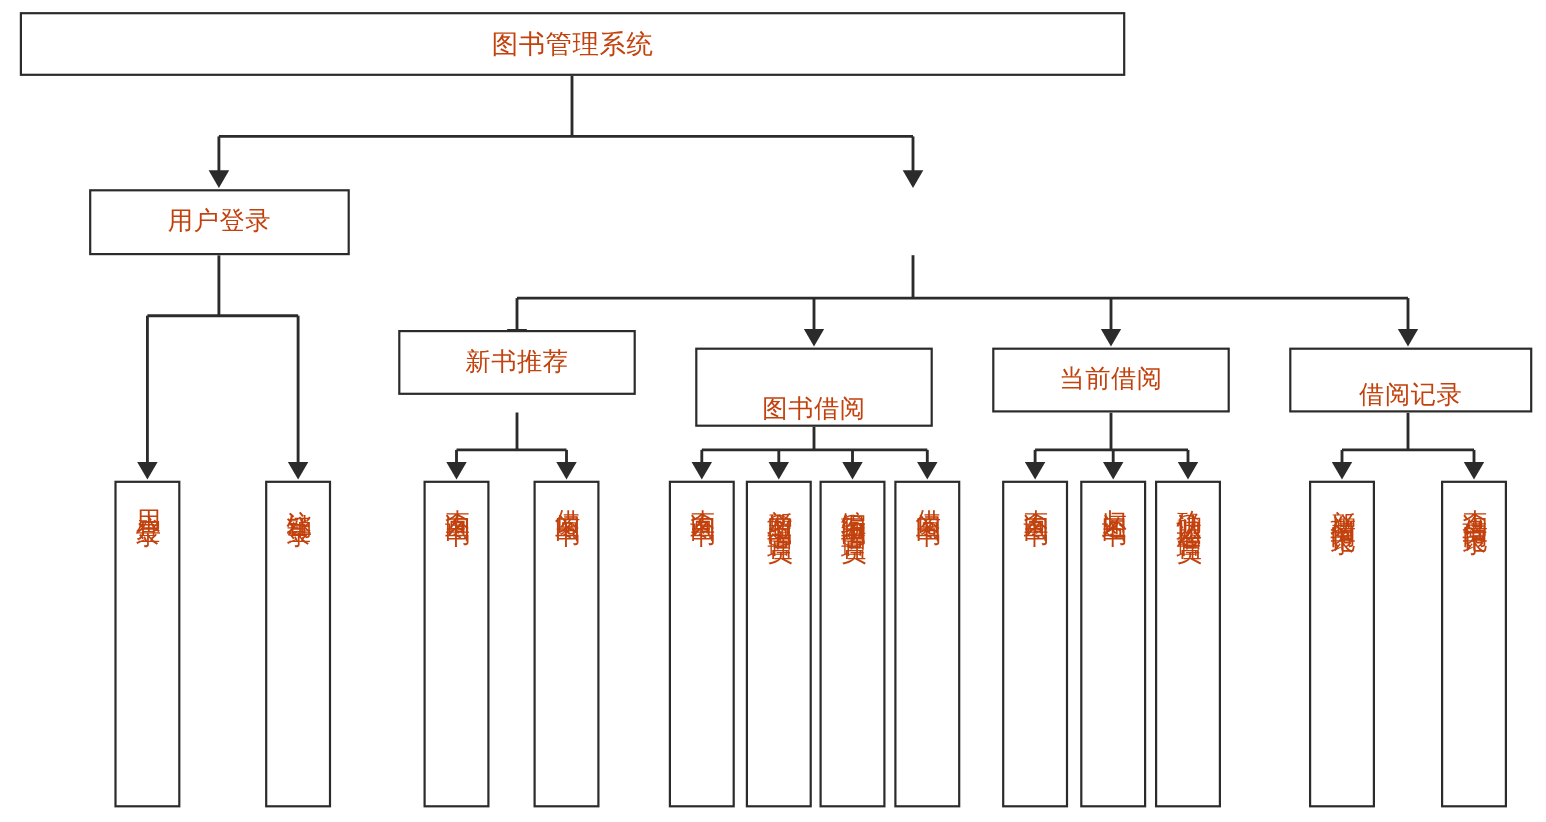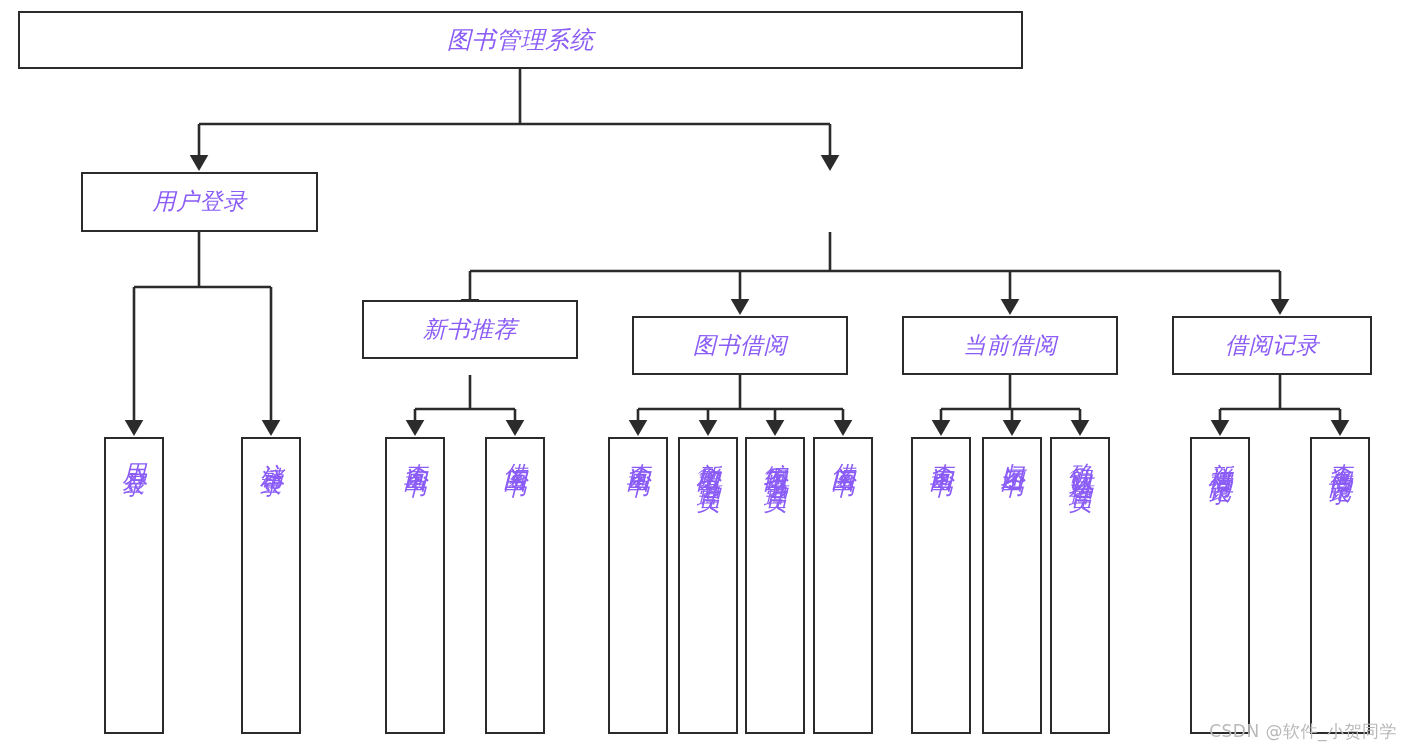--- a/index.html
+++ b/index.html
@@ -26,22 +26,21 @@
     pointer-events: none;
   }
   .node {
     position: absolute;
     box-sizing: border-box;
     background: #ffffff;
     border: 2px solid #2b2b2b;
     display: flex;
     align-items: center;
     justify-content: center;
-    color: #8b5cf6;
-    font-style: italic;
+    color: #c2410c;
   }
   .node .lbl {
     display: block;
     text-align: center;
     line-height: 1.18;
     white-space: nowrap;
   }
   
   .node.horiz .lbl {
     font-size: 23px;
@@ -133,27 +132,27 @@
     <span class="lbl">图书管理系统</span>
   </div>
 
   <div class="node horiz" style="left:81px; top:172px; width:237px; height:60px;">
     <span class="lbl">用户登录</span>
   </div>
 
   <div class="node horiz" style="left:362px; top:300px; width:216px; height:59px;">
     <span class="lbl">新书推荐</span>
   </div>
-  <div class="node horiz" style="left:632px; top:316px; width:216px; height:59px;">
+  <div class="node horiz" style="left:632px; top:316px; width:216px; height:72px;align-items:flex-end;">
     <span class="lbl">图书借阅</span>
   </div>
   <div class="node horiz" style="left:902px; top:316px; width:216px; height:59px;">
     <span class="lbl">当前借阅</span>
   </div>
-  <div class="node horiz" style="left:1172px; top:316px; width:200px; height:59px;">
+  <div class="node horiz" style="left:1172px; top:316px; width:221px; height:59px;align-items:flex-end;">
     <span class="lbl">借阅记录</span>
   </div>
 
   <div class="node vert" style="left:104px; top:437px; width:60px; height:297px;">
     <span class="lbl">用户登录</span>
   </div>
   <div class="node vert" style="left:241px; top:437px; width:60px; height:297px;">
     <span class="lbl">注销登录</span>
   </div>
   <div class="node vert" style="left:385px; top:437px; width:60px; height:297px;">
@@ -183,15 +182,14 @@
   <div class="node vert" style="left:1050px; top:437px; width:60px; height:297px;">
     <span class="lbl">确认归还（管理员）</span>
   </div>
   <div class="node vert" style="left:1190px; top:437px; width:60px; height:297px;">
     <span class="lbl">新增借阅记录</span>
   </div>
   <div class="node vert" style="left:1310px; top:437px; width:60px; height:297px;">
     <span class="lbl">查询借阅记录</span>
   </div>
 
-  <div class="watermark">CSDN @软件_小贺同学</div>
 
 </div>
 
 </body></html>

